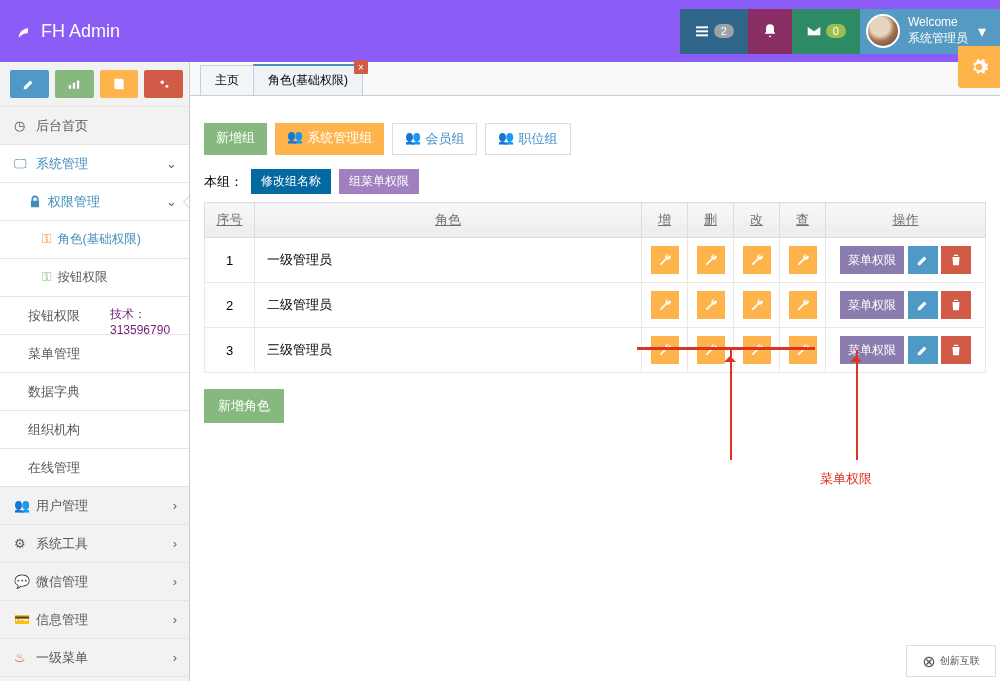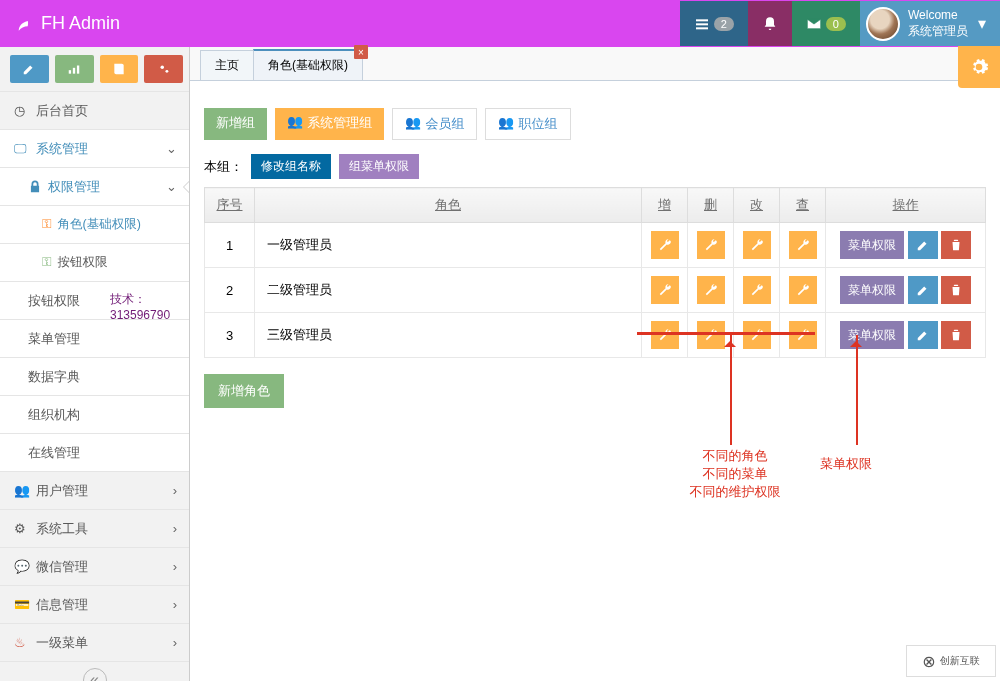--- a/index.html
+++ b/index.html
@@ -1,18 +1,18 @@
 <!DOCTYPE html>
 <html><head>
 <meta charset="utf-8">
 <style>
 * { margin: 0; padding: 0; box-sizing: border-box; font-family: "Microsoft YaHei", Arial, sans-serif; }
 body { background: #f3f3f3; width: 1000px; height: 681px; overflow: hidden; position: relative; }
 
-.header { height: 47px; background: #d946ef; display: flex; align-items: center; color: #fff; }
+.header { height: 62px; background: #8b5cf6; display: flex; align-items: center; color: #fff; }
 .brand { display: flex; align-items: center; padding: 0 15px; font-size: 18px; }
 .brand svg { margin-right: 8px; }
 .header-spacer { flex: 1; }
 .hitem { height: 45px; display: flex; align-items: center; justify-content: center; padding: 0 14px; position: relative; }
 .hitem.blue { background: #2e6589; }
 .hitem.purple { background: #892e65; }
 .hitem.green { background: #2e8965; }
 .hitem.user { background: #559ac3; padding: 0 14px 0 6px; }
 .badge-pill { background: #9aa3a8; color: #fff; border-radius: 10px; font-size: 11px; padding: 1px 7px; margin-left: 4px; }
 .badge-pill.olive { background: #9bbf4f; }
@@ -372,23 +372,20 @@
             </tr>
           </tbody>
       </table>
 
       <div class="add-role">新增角色</div>
     </div>
 
     <div class="annot-line-h" style="left:447px;top:285px;width:178px"></div>
     <div class="annot-line-v" style="left:540px;top:288px;height:110px"></div>
     <div class="annot-arrow" style="left:534px;top:288px;border-bottom-color:#d32"></div>
-    <div class="annot-text" style="left:480px;top:400px;width:130px;white-space:pre-line">不同的角色
-不同的菜单
-不同的维护权限</div>
 
     <div class="annot-line-v" style="left:666px;top:288px;height:110px"></div>
     <div class="annot-arrow" style="left:660px;top:288px;border-bottom-color:#d32"></div>
     <div class="annot-text" style="left:630px;top:408px">菜单权限</div>
   </div>
 </div>
 
 <div class="gear-fab">
   <svg width="20" height="20" viewBox="0 0 24 24" fill="#fff">
       <path d="M12 8a4 4 0 100 8 4 4 0 000-8zm9 4l2 1-1 3-2-.5a8 8 0 01-1.5 1.5l.5 2-3 1-1-2a8 8 0 01-2 0l-1 2-3-1 .5-2A8 8 0 018 16l-2 .5-1-3 2-1a8 8 0 010-2l-2-1 1-3 2 .5A8 8 0 019.5 5.5L9 3.5l3-1 1 2a8 8 0 012 0l1-2 3 1-.5 2A8 8 0 0120 8l2-.5 1 3-2 1a8 8 0 010 2z"></path>

